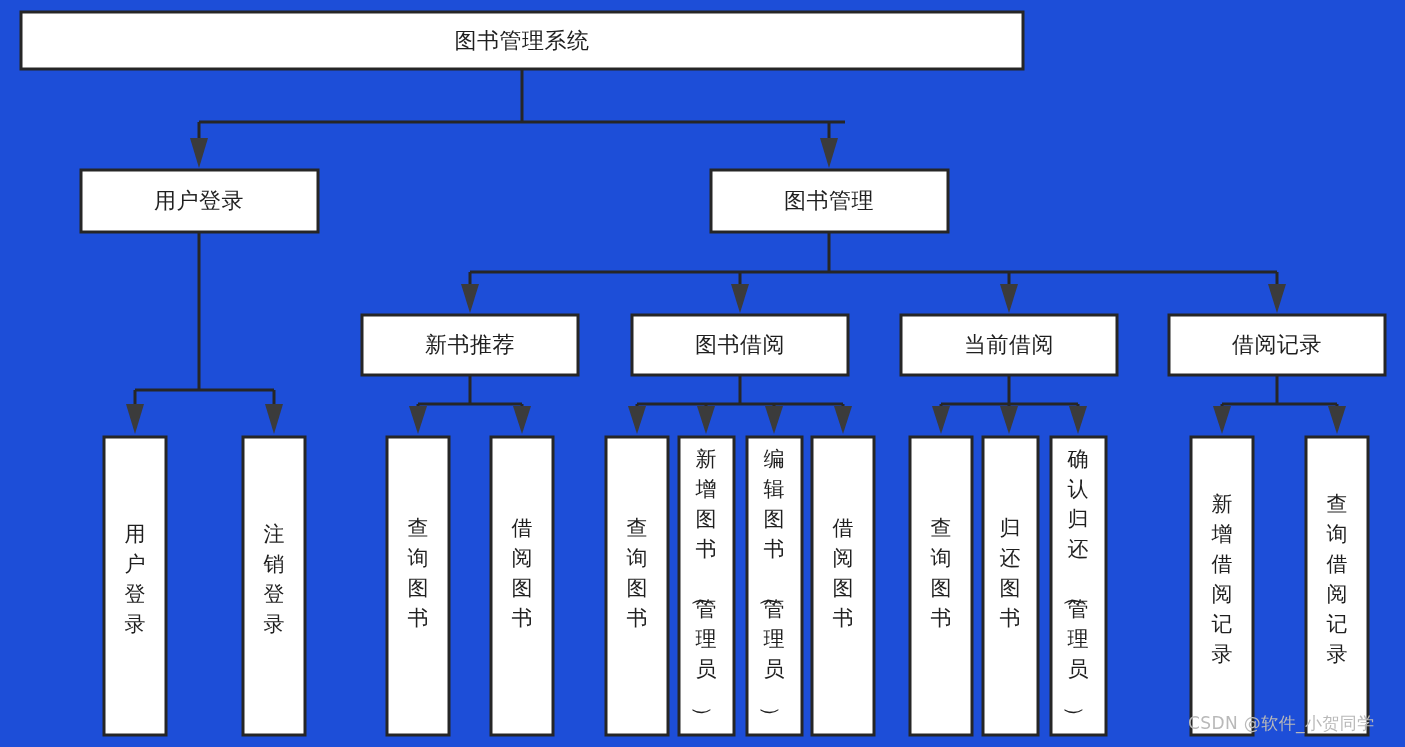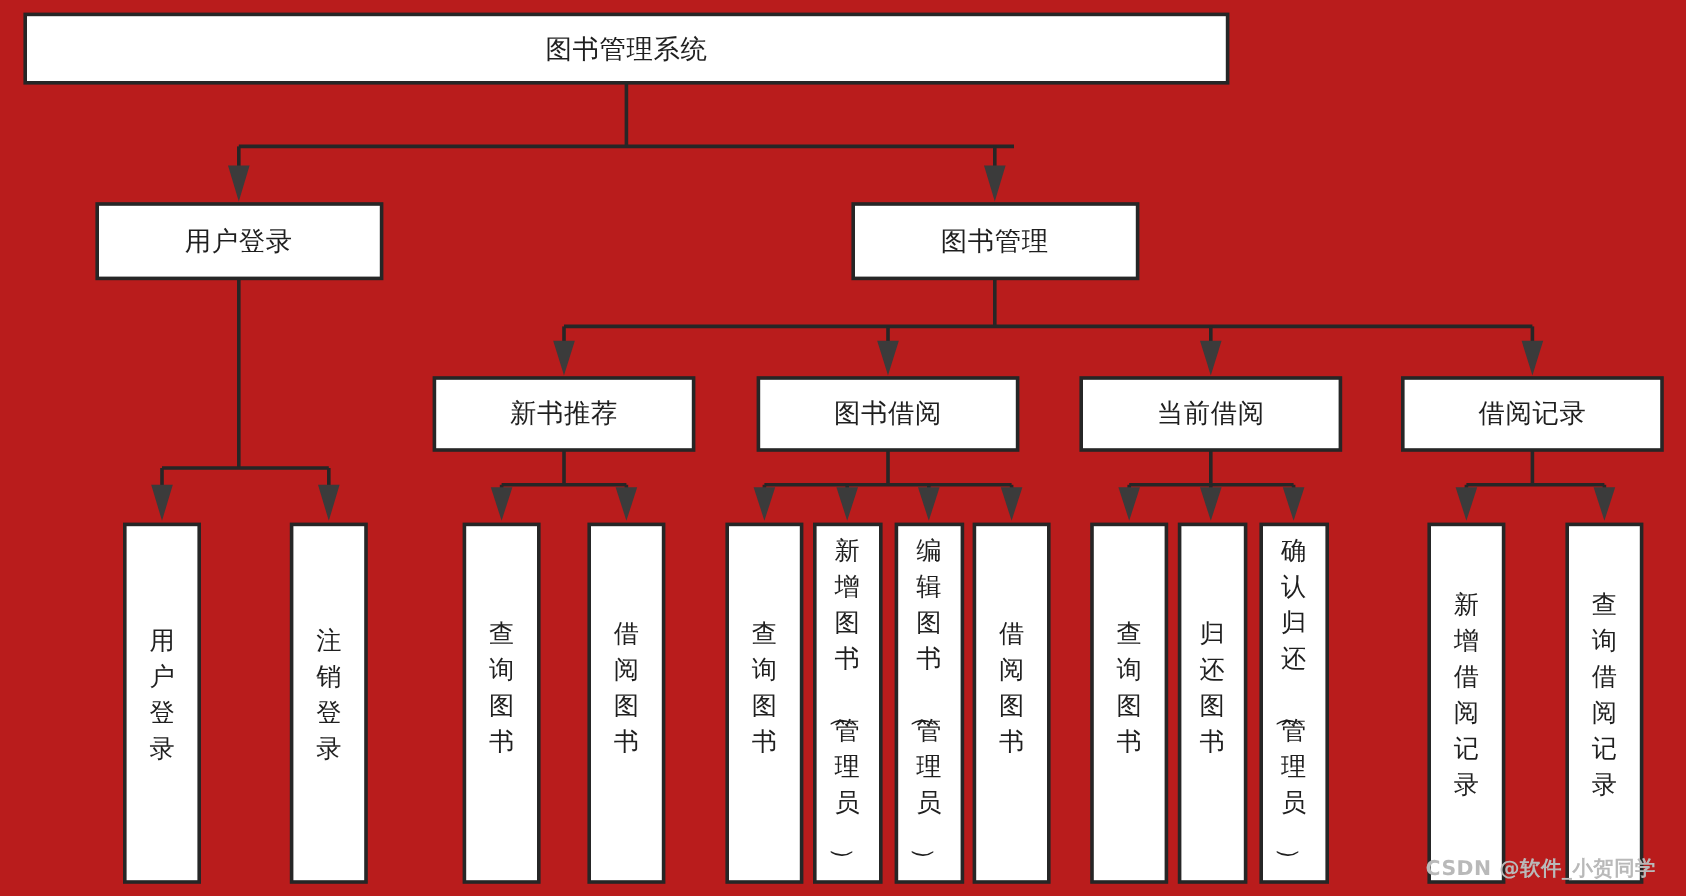--- a/index.html
+++ b/index.html
@@ -11,21 +11,21 @@
     width: 1405px;
     height: 747px;
     font-family: "Liberation Sans", "DejaVu Sans", sans-serif;
     overflow: hidden;
     position: relative;
   }
   #diagram-root {
     position: relative;
     width: 1405px;
     height: 747px;
-    background: #b91c1c;
+    background: #1d4ed8;
   }
   svg#diagram-svg {
     position: absolute;
     top: 0;
     left: 0;
     width: 1405px;
     height: 747px;
     display: block;
   }
   .node-box {
@@ -60,21 +60,20 @@
   .watermark-text {
     position: absolute;
     font-family: "DejaVu Sans", "Liberation Sans", sans-serif;
     font-size: 17px;
     color: #b9b9b9;
     white-space: nowrap;
     left: 1188px;
     top: 712px;
     letter-spacing: 0.4px;
     pointer-events: none;
-    font-weight: bold;
   }
 </style>
 </head>
 <body>
 
 <div id="diagram-root">
 
   <svg id="diagram-svg" viewBox="0 0 1405 747">
 
     <g>

